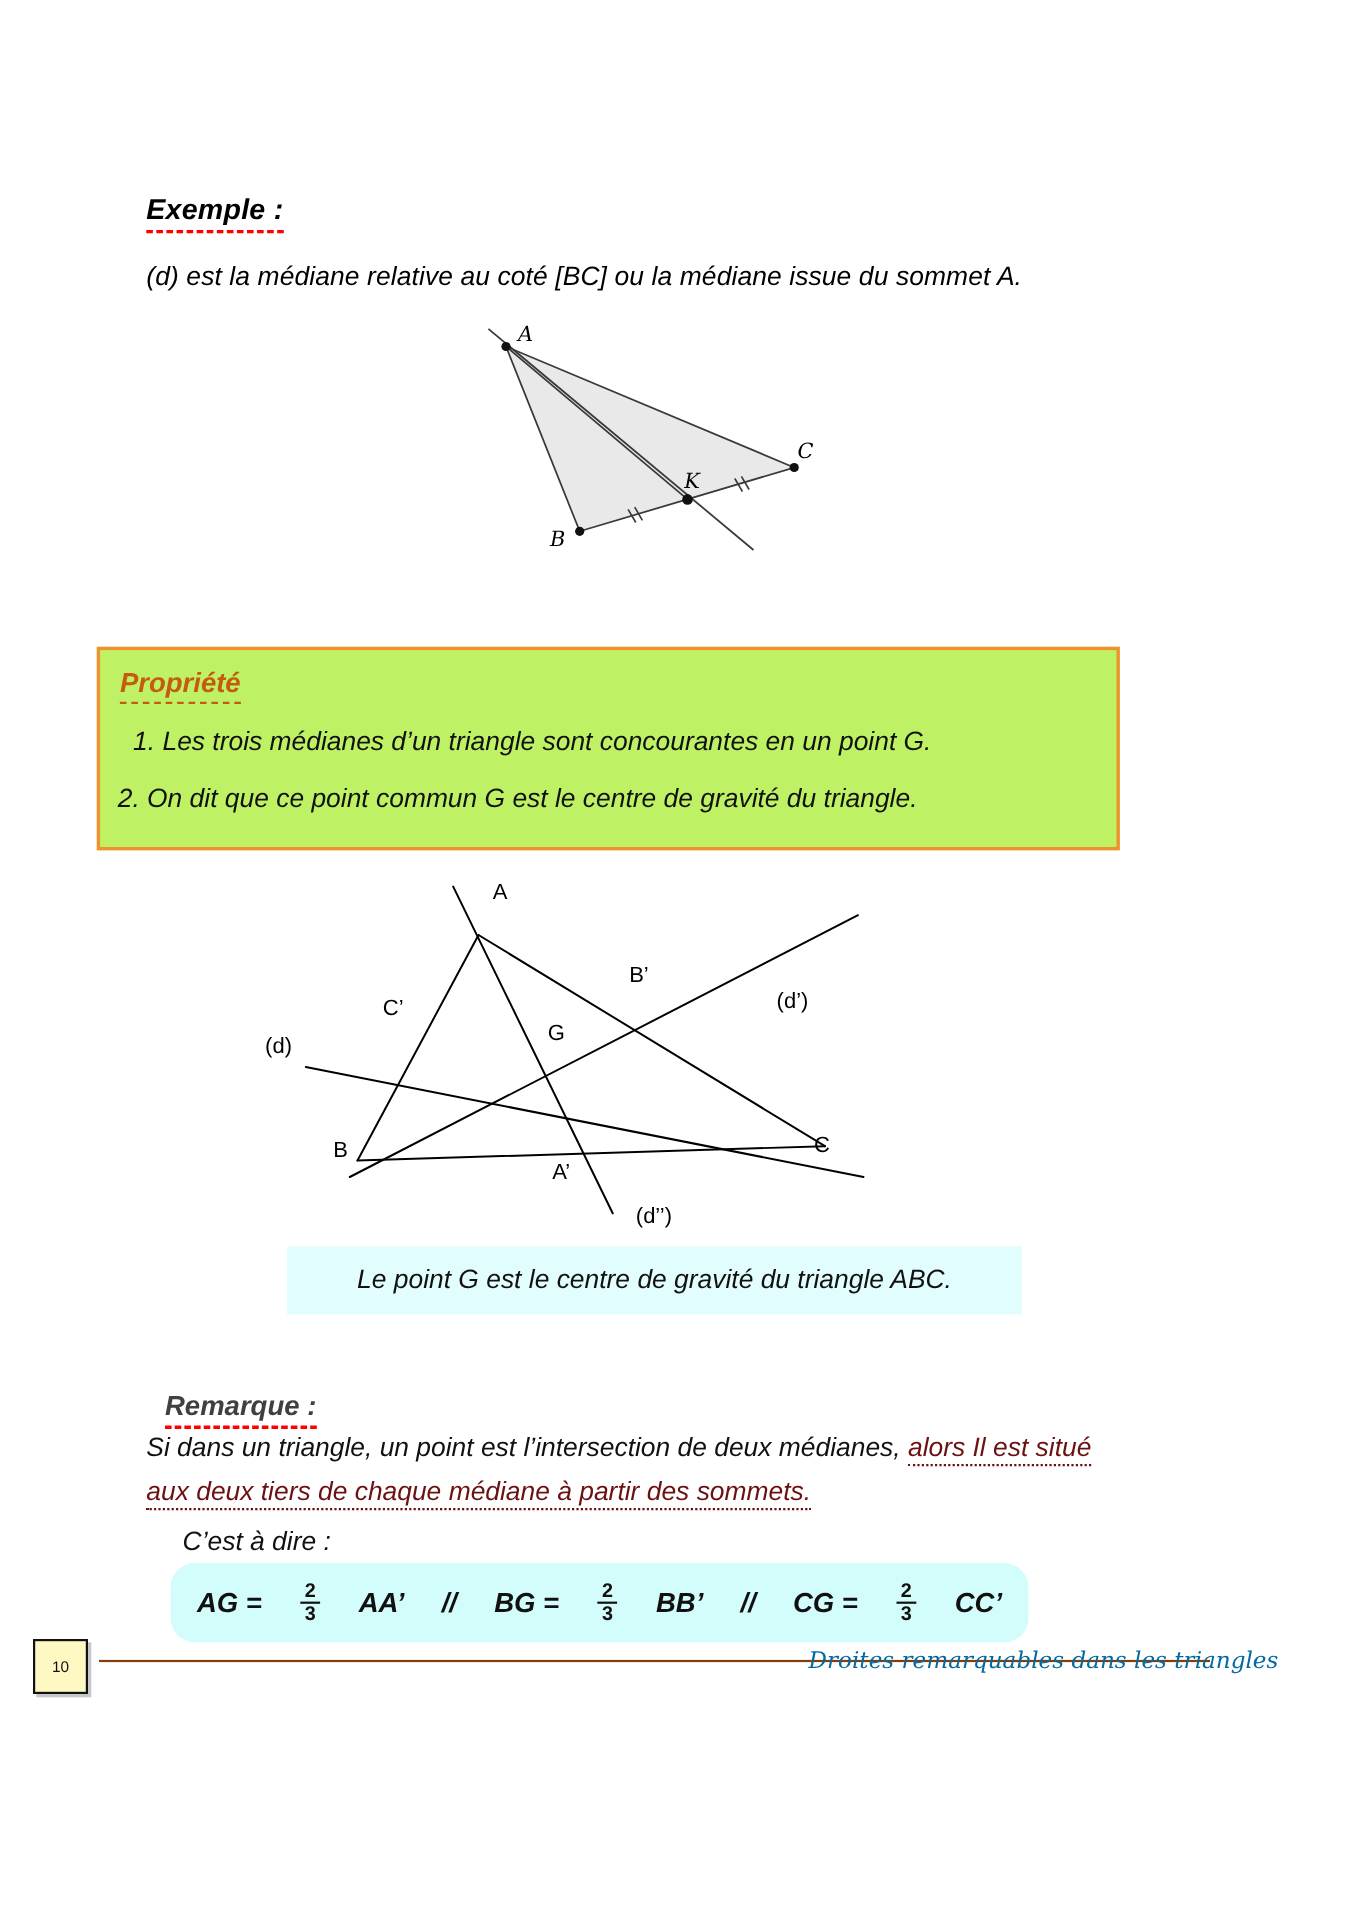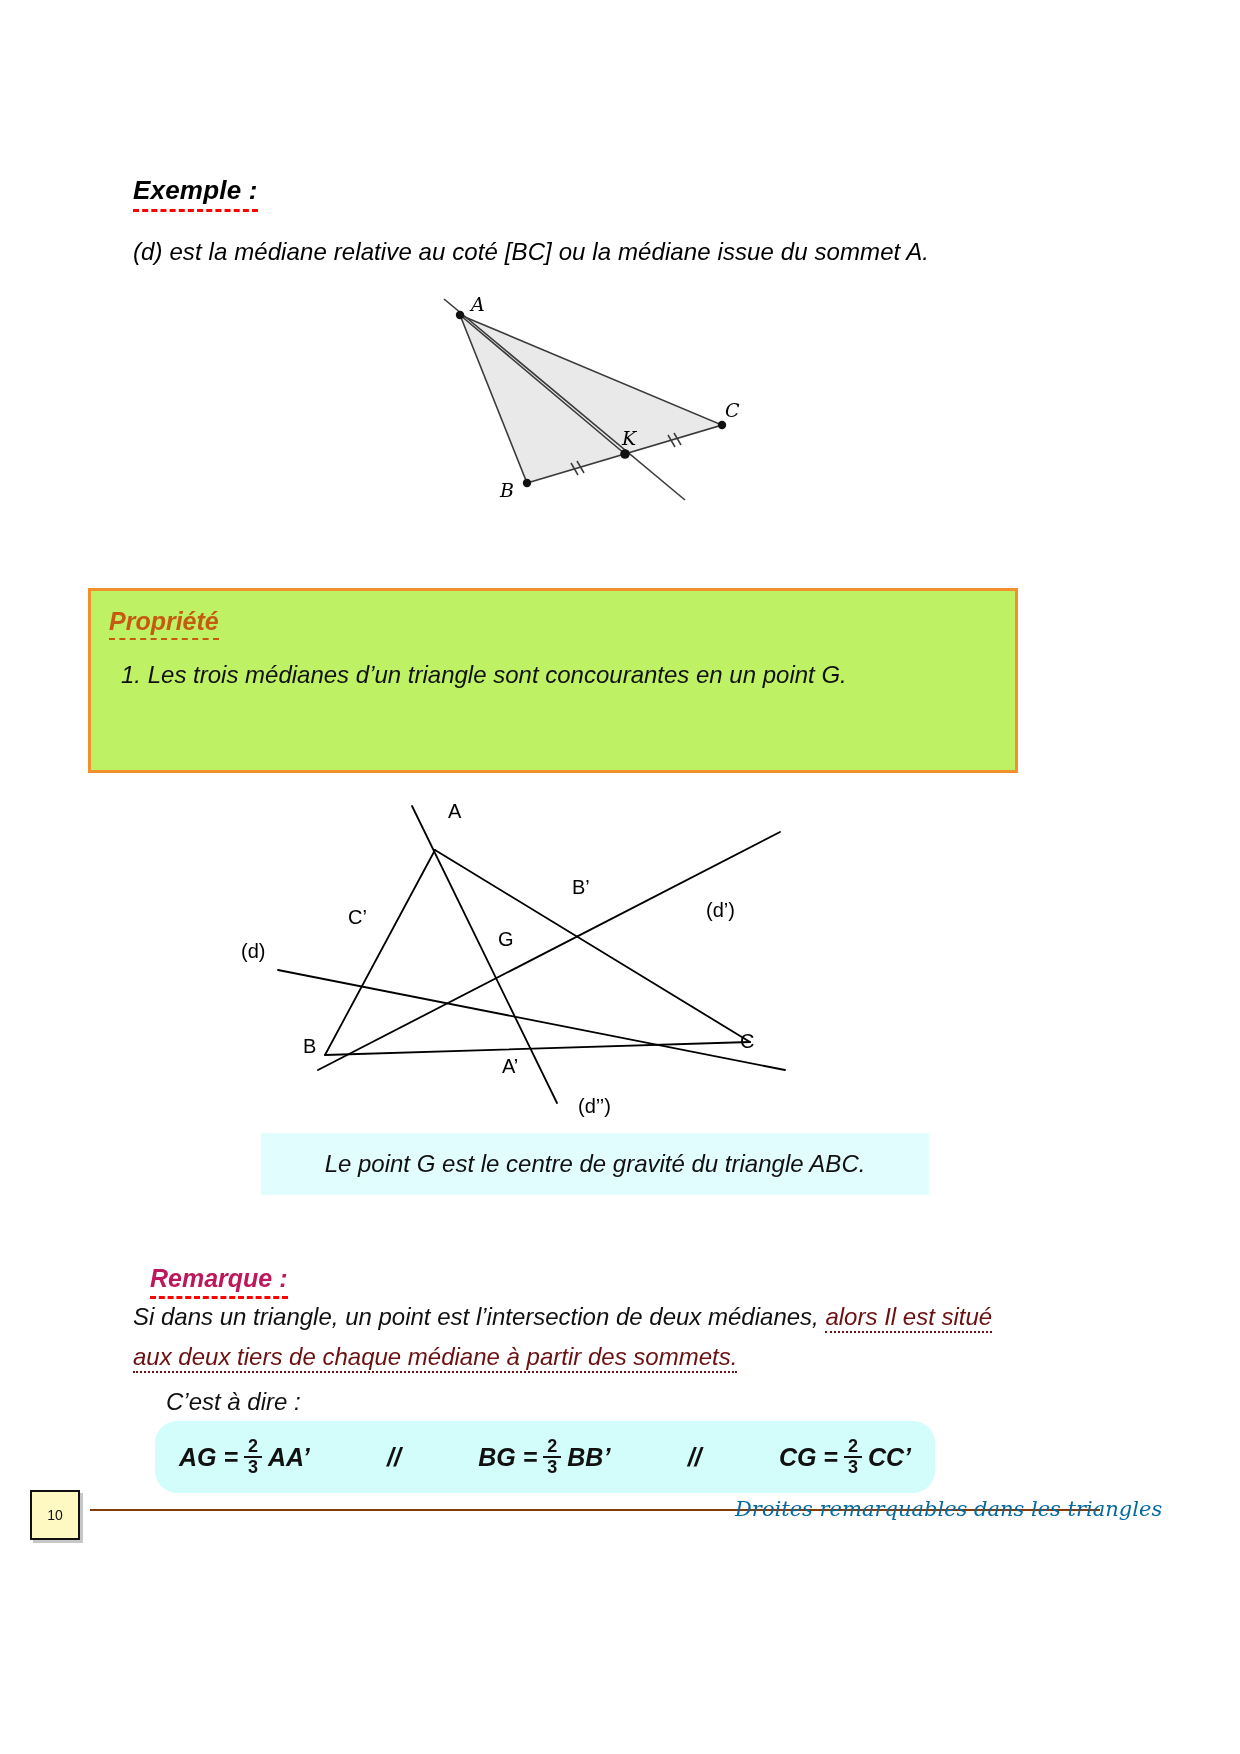--- a/index.html
+++ b/index.html
@@ -136,21 +136,21 @@
   }
 
   
   .remarque-heading {
     position: absolute;
     left: 150px;
     top: 1264px;
     font-size: 25px;
     font-weight: bold;
     font-style: italic;
-    color: #be185d;
+    color: #404040;
     padding-bottom: 3px;
     border-bottom: 3px dashed #ff0000;
     display: inline-block;
   }
   .remarque-line {
     position: absolute;
     left: 133px;
     font-size: 24px;
     font-style: italic;
     color: #111;
@@ -196,20 +196,21 @@
     box-sizing: border-box;
   }
   .formula-item {
     display: flex;
     align-items: center;
     font-size: 25px;
     font-style: italic;
     font-weight: bold;
     color: #111;
     white-space: nowrap;
+    gap: 29px;
   }
   .sep {
     font-size: 25px;
     font-style: italic;
     font-weight: bold;
     color: #111;
     flex: 0 0 auto;
   }
   .spacer { flex: 1 1 auto; }
   .frac {
@@ -300,20 +301,21 @@
     <div class="fig-label" style="left:71px; top:8px; font-size:19px; font-style:italic; font-family:'DejaVu Serif', serif;">A</div>
     <div class="fig-label" style="left:100px; top:194px; font-size:19px; font-style:italic; font-family:'DejaVu Serif', serif;">B</div>
     <div class="fig-label" style="left:325px; top:114px; font-size:19px; font-style:italic; font-family:'DejaVu Serif', serif;">C</div>
     <div class="fig-label" style="left:222px; top:142px; font-size:19px; font-style:italic; font-family:'DejaVu Serif', serif;">K</div>
   </div>
 
 
   <div class="propriete-box">
     <div class="propriete-title">Propriété</div>
     <div class="propriete-line" id="prop-line-1">1. Les trois médianes d’un triangle sont concourantes en un point G.</div>
+    <div class="propriete-line" id="prop-line-2">2. On dit que ce point commun G  est le centre de gravité du triangle.</div>
   </div>
 
   <div class="figure2">
     <svg width="600" height="345" viewBox="0 0 600 345">
       <g stroke="#000000" stroke-width="1.8" fill="none" stroke-linecap="round">
 
         <line x1="205" y1="70" x2="95" y2="275"></line>
         <line x1="205" y1="70" x2="520" y2="262"></line>
         <line x1="95" y1="275" x2="520" y2="262"></line>
 

